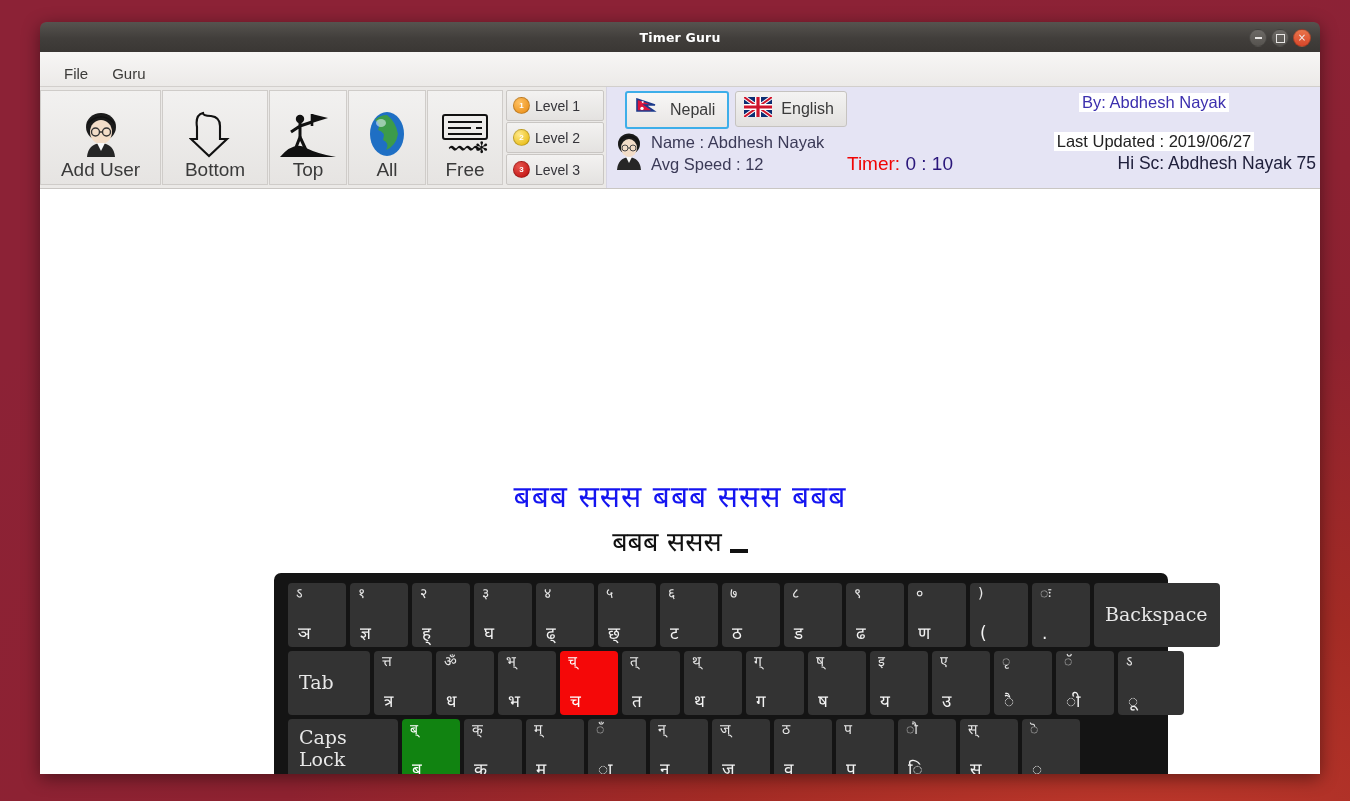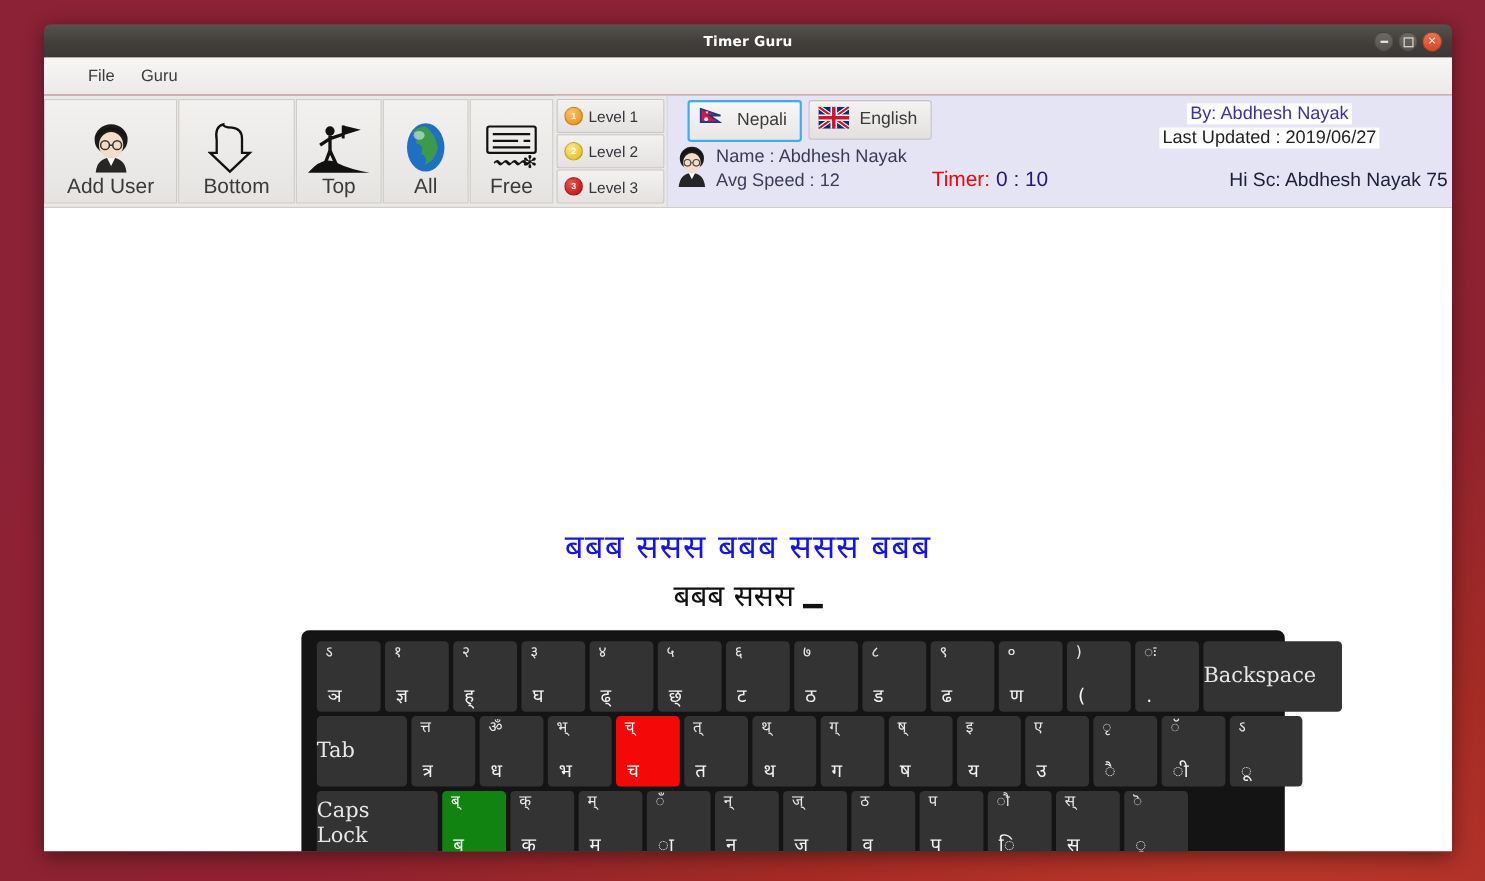--- a/index.html
+++ b/index.html
@@ -48,21 +48,21 @@
   .win-btn.close { background: linear-gradient(to bottom,#e9744b,#d8472a); }
   .win-btn .glyph { display:block; }
   .win-btn.min .glyph { width:7px; height:1.5px; background:#e8e6e4; }
   .win-btn.max .glyph { width:7px; height:7px; border:1.5px solid #e8e6e4; }
 
   
   #menubar {
     height: 34px; flex: 0 0 34px;
     background: linear-gradient(to bottom, #f7f6f5 0%, #eceae8 100%);
     border-bottom: 1px solid #d2cfcc;
-    display: flex; align-items: center; padding-left: 28px;
+    display: flex; align-items: flex-end; padding-left: 12px;
   }
   .menu-item {
     font-size: 15px; color: #3c3b39; padding: 4px 12px;
     font-family: "Liberation Sans", sans-serif;
   }
 
   
   #toolbar {
     flex: 0 0 101px; height: 101px;
     background: #ebe9e7;
@@ -149,21 +149,21 @@
     position: absolute; right: 3px; top: 6px;
     width: 326px; text-align: center;
   }
   #byline .by {
     font-size: 16.5px; color: #3c2fae; background: #ffffff;
     display: inline-block; padding: 0 3px;
     font-family: "Liberation Sans", sans-serif;
   }
   #byline .upd {
     font-size: 16.5px; color: #222222; background: #ffffff;
-    display: inline-block; padding: 0 3px; margin-top: 3px;
+    display: inline-block; padding: 0 3px; margin-top: 20px;
     font-family: "Liberation Sans", sans-serif;
   }
   #hiscore {
     position: absolute; right: 4px; top: 66px;
     font-size: 17.5px; color: #20203c; white-space: nowrap;
     font-family: "Liberation Sans", sans-serif;
   }
 
   
   #canvas {
@@ -211,21 +211,21 @@
     position: absolute; left: 8px; top: 3px;
     font-size: 14px; color: #e9e9e9;
     font-family: "DejaVu Sans", sans-serif; line-height: 1.1;
   }
   .key .bs {
     position: absolute; left: 10px; bottom: 4px;
     font-size: 17px; color: #f3f3f3;
     font-family: "DejaVu Sans", sans-serif; line-height: 1.1;
   }
   .key .name {
-    position: absolute; left: 0; top: 50%; transform: translateY(-50%);
+    position: absolute; left: 11px; top: 50%; transform: translateY(-50%);
     font-size: 19px; color: #e8e8e8;
     font-family: "DejaVu Serif", serif; white-space: pre-line; line-height: 1.15;
   }
   .key .name.two { top: 8px; transform: none; }
   .key.hl-red { background: #f50808; }
   .key.hl-green { background: #118311; }
   .key.hl-red .sh, .key.hl-red .bs,
   .key.hl-green .sh, .key.hl-green .bs { color: #ffffff; }
 </style>
 </head>

